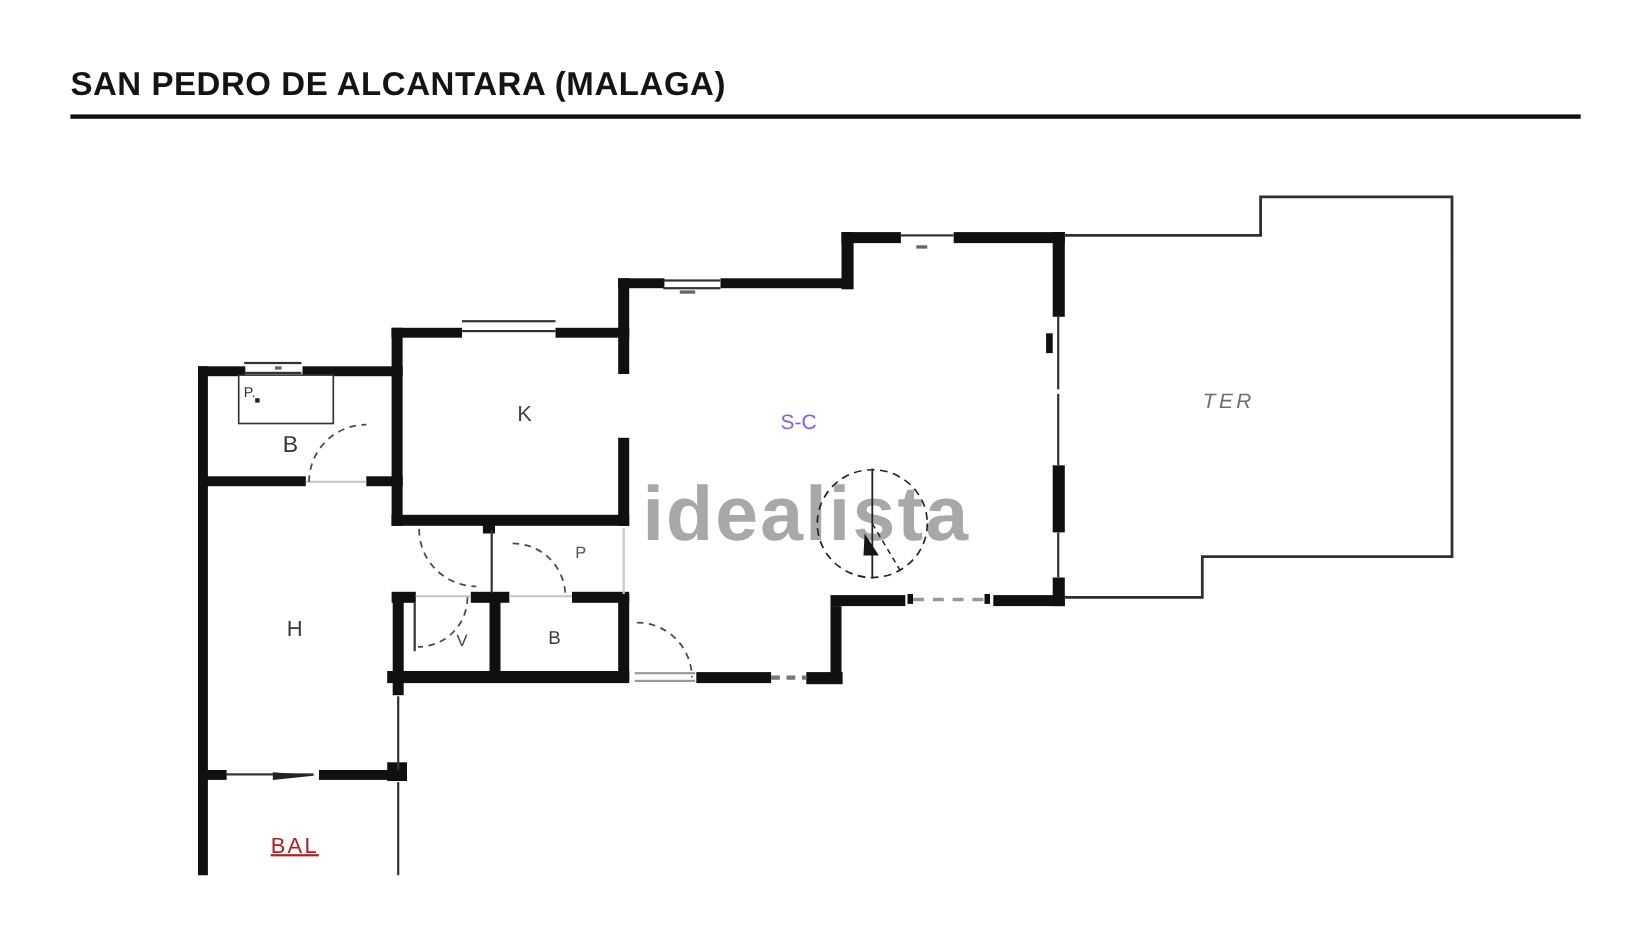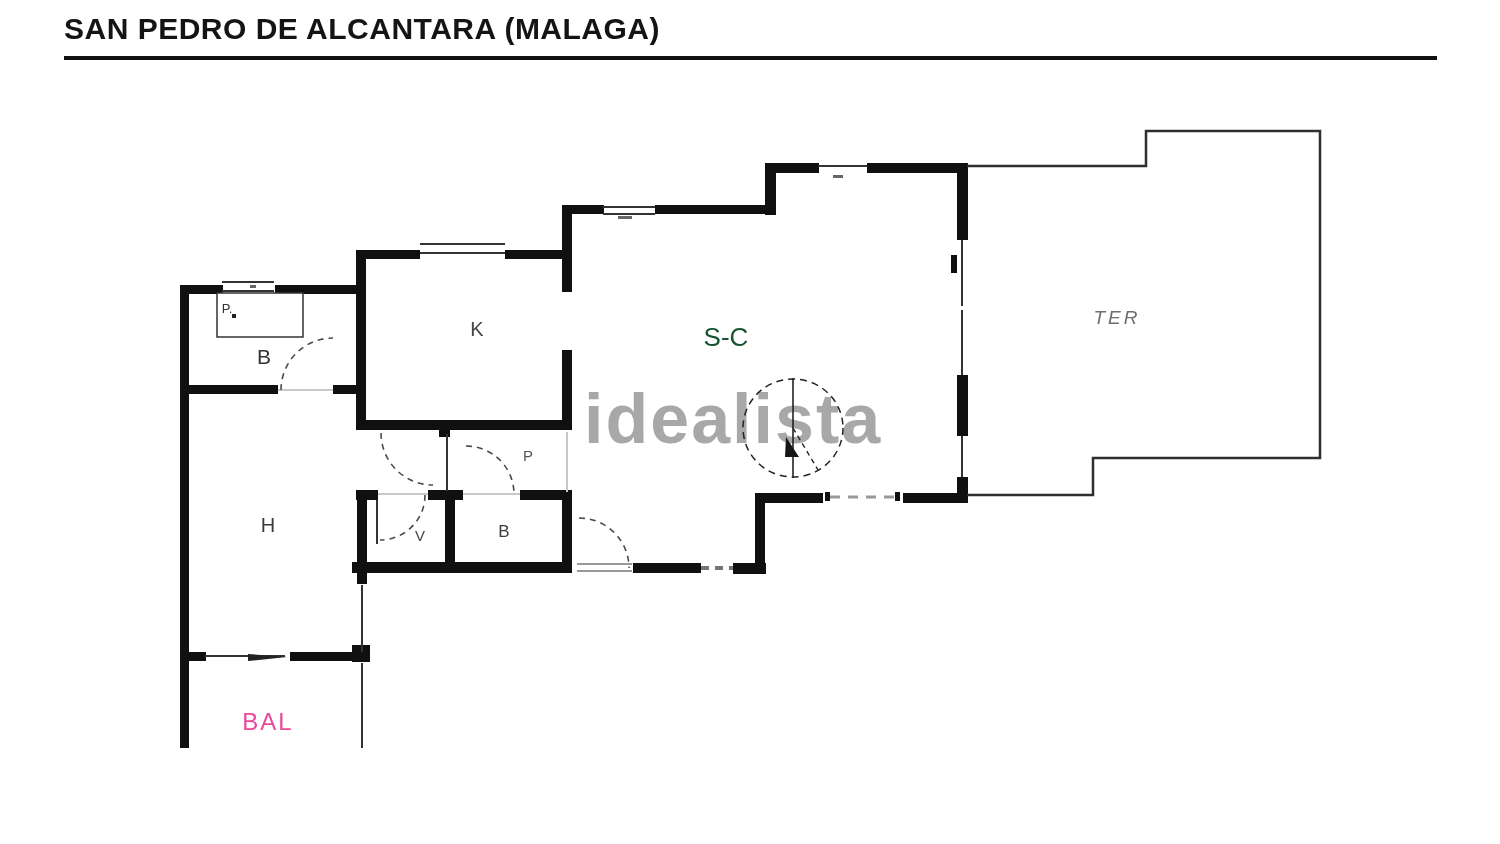--- a/index.html
+++ b/index.html
@@ -1,17 +1,17 @@
 <!DOCTYPE html>
 <html><head>
 <meta charset="utf-8">
 <style>
   html,body{margin:0;padding:0;background:#fff;}
   #stage{position:relative;width:1500px;height:748px;background:#ffffff;overflow:hidden;
-         font-family:"Liberation Sans",sans-serif;}
+         font-family:"Liberation Sans",sans-serif;margin-top:48px;}
   #title{position:absolute;left:64px;top:12px;font-size:30px;font-weight:bold;
          color:#141414;letter-spacing:.5px;white-space:nowrap;}
   #rule{position:absolute;left:64px;top:56px;width:1373px;height:4px;background:#111;}
   #watermark{position:absolute;left:584px;top:384px;font-family:Liberation Sans, sans-serif;
          font-size:70px;font-weight:bold;color:#a8a8a8;letter-spacing:2px;line-height:1;z-index:1;}
   #plan-svg{position:absolute;left:0;top:0;z-index:2;}
   .room-label{position:absolute;transform:translate(-50%,-50%);color:#3a3a3a;z-index:3;
          white-space:nowrap;}
 </style>
 </head>
@@ -126,21 +126,21 @@
       <path d="M 381 433 A 52 52 0 0 0 433 485"></path>
       <path d="M 425 495 A 45 45 0 0 1 380 540"></path>
       <path d="M 466 446 A 48 48 0 0 1 514 494"></path>
       <path d="M 579 518 A 50 50 0 0 1 629 568"></path>
     </g>
   </svg>
 
   <div class="room-label" style="left:264px;top:357px;font-size:21px;color:#333;">B</div>
   <div class="room-label" style="left:227px;top:308px;font-size:13px;color:#333;">P.</div>
   <div class="room-label" style="left:477px;top:329px;font-size:20px;color:#444;">K</div>
-  <div class="room-label" style="left:726px;top:337px;font-size:26px;color:#14532d;">S-C</div>
+  <div class="room-label" style="left:726px;top:337px;font-size:19px;color:#8b5cf6;">S-C</div>
   <div class="room-label" style="left:1117px;top:318px;font-size:19px;color:#6e6e6e;letter-spacing:3px;font-style:italic;">TER</div>
   <div class="room-label" style="left:268px;top:525px;font-size:20px;color:#3a3a3a;">H</div>
   <div class="room-label" style="left:420px;top:535px;font-size:15px;color:#444;">V</div>
   <div class="room-label" style="left:504px;top:532px;font-size:17px;color:#3d3d3d;">B</div>
   <div class="room-label" style="left:528px;top:455px;font-size:15px;color:#555;">P</div>
-  <div class="room-label" style="left:268px;top:722px;font-size:24px;color:#ec4899;letter-spacing:2px;">BAL</div>
+  <div class="room-label" style="left:268px;top:722px;font-size:20px;color:#b91c1c;letter-spacing:2px;text-decoration:underline;">BAL</div>
 
 </div>
 
 </body></html>

